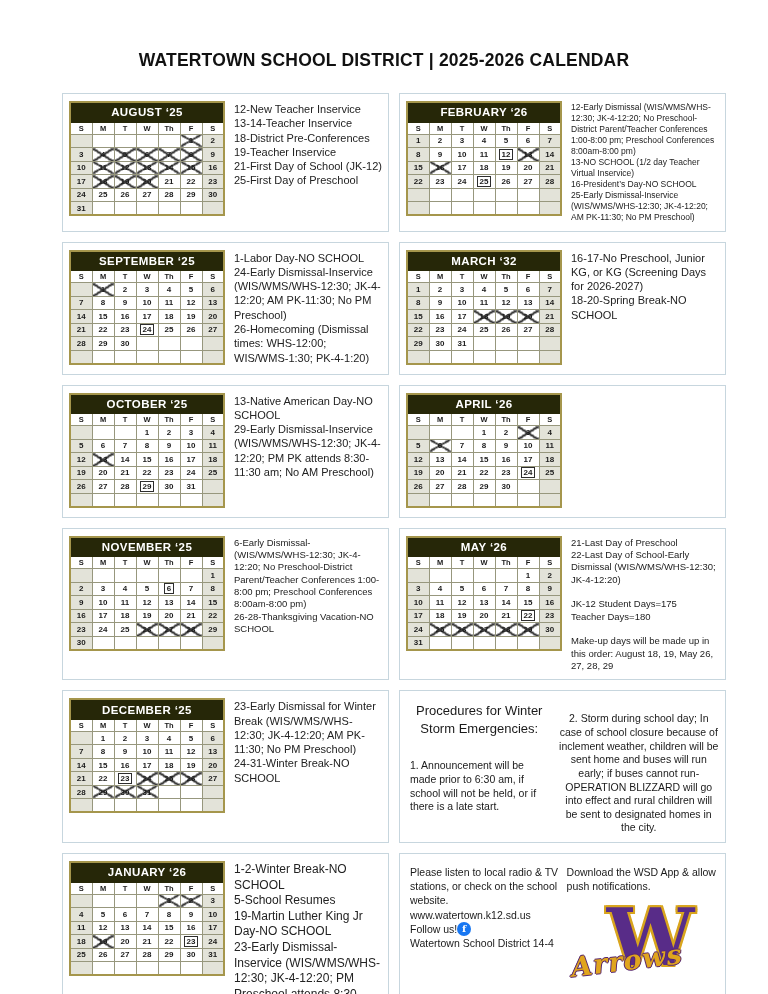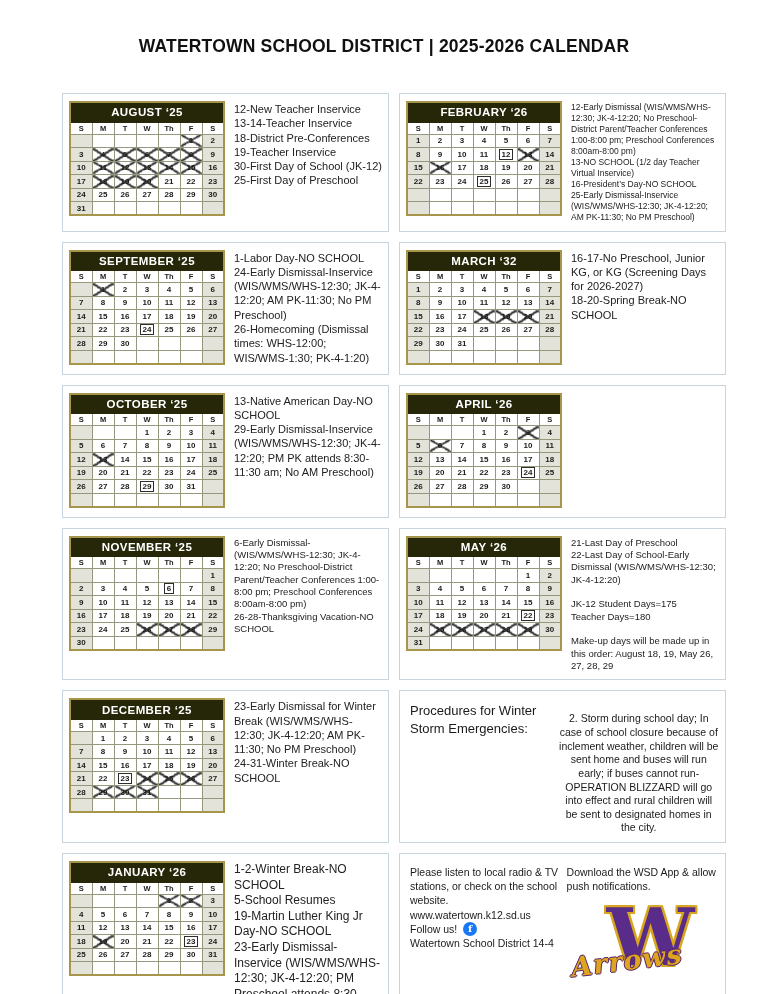--- a/index.html
+++ b/index.html
@@ -8,22 +8,22 @@
     width: 768px; height: 994px;
     font-family: "Liberation Sans", sans-serif;
     color: #1a1a1a;
     position: relative;
   }
   .page-title {
     text-align: center;
     font-size: 17.5px;
     font-weight: bold;
     letter-spacing: 0.2px;
-    padding-top: 36px;
-    margin-bottom: 36px;
+    padding-top: 50px;
+    margin-bottom: 22px;
     color: #111;
   }
   .grid {
     width: 664px;
     margin-left: 62px;
     display: grid;
     grid-template-columns: 327px 327px;
     grid-gap: 10px;
   }
   .box {
@@ -84,29 +84,29 @@
     white-space: pre-line;
     font-size: 11px;
     line-height: 1.3;
     padding-top: 1px;
     color: #222;
     flex: 1 1 auto;
   }
   
   .storm-box { display: flex; gap: 10px; }
   .storm-left { width: 47%; padding: 4px 0 0 4px; }
-  .storm-head { font-size: 13px; line-height: 1.35; margin-bottom: 22px; }
+  .storm-head { font-size: 13px; line-height: 1.35; margin-bottom: 22px; text-align: center; }
   .storm-item { font-size: 10.5px; line-height: 1.3; }
   .storm-right { width: 53%; padding-top: 14px; font-size: 10.5px; line-height: 1.3; text-align: center; }
   
   .info-box { display: flex; gap: 8px; }
   .info-left { width: 50%; padding: 4px 0 0 4px; font-size: 10.5px; line-height: 1.35; }
   .info-right { width: 50%; padding-top: 4px; font-size: 10.5px; line-height: 1.35; }
   .info-website { }
-  .follow-row { display: flex; align-items: center; gap: 6px; }
+  .follow-row { display: flex; align-items: center; }
   .fb-icon {
     display: inline-block;
     width: 14px; height: 14px;
     background: #1877f2;
     color: #fff;
     border-radius: 50%;
     font-size: 10px;
     font-weight: bold;
     text-align: center;
     line-height: 14px;
@@ -220,21 +220,21 @@
             <td class=""></td>
             <td class=""></td>
             <td class="wknd "></td>
           </tr>
         </tbody>
       </table>
     <div class="notes" style="font-size: 11px;">12-New Teacher Inservice
 13-14-Teacher Inservice
 18-District Pre-Conferences
 19-Teacher Inservice
-30-First Day of School (JK-12)
+21-First Day of School (JK-12)
 25-First Day of Preschool</div>
   </div>
 
   <div class="box">
     <table class="cal">
         <tbody>
           <tr class="mh">
             <th colspan="7">FEBRUARY ‘26</th>
           </tr>
           <tr class="dow">
@@ -833,20 +833,21 @@
           </tr>
         </tbody>
       </table>
     <div class="notes" style="font-size: 11px;">23-Early Dismissal for Winter Break (WIS/WMS/WHS-12:30; JK-4-12:20; AM PK-11:30; No PM Preschool)
 24-31-Winter Break-NO SCHOOL</div>
   </div>
 
   <div class="box storm-box">
     <div class="storm-left">
       <div class="storm-head">Procedures for Winter Storm Emergencies:</div>
+      <div class="storm-item">1. Announcement will be made prior to 6:30 am, if school will not be held, or if there is a late start.</div>
     </div>
     <div class="storm-right">2. Storm during school day; In case of school closure because of inclement weather, children will be sent home and buses will run early; if buses cannot run-OPERATION BLIZZARD will go into effect and rural children will be sent to designated homes in the city.</div>
   </div>
 
   <div class="box">
     <table class="cal">
         <tbody>
           <tr class="mh">
             <th colspan="7">JANUARY ‘26</th>
           </tr>

